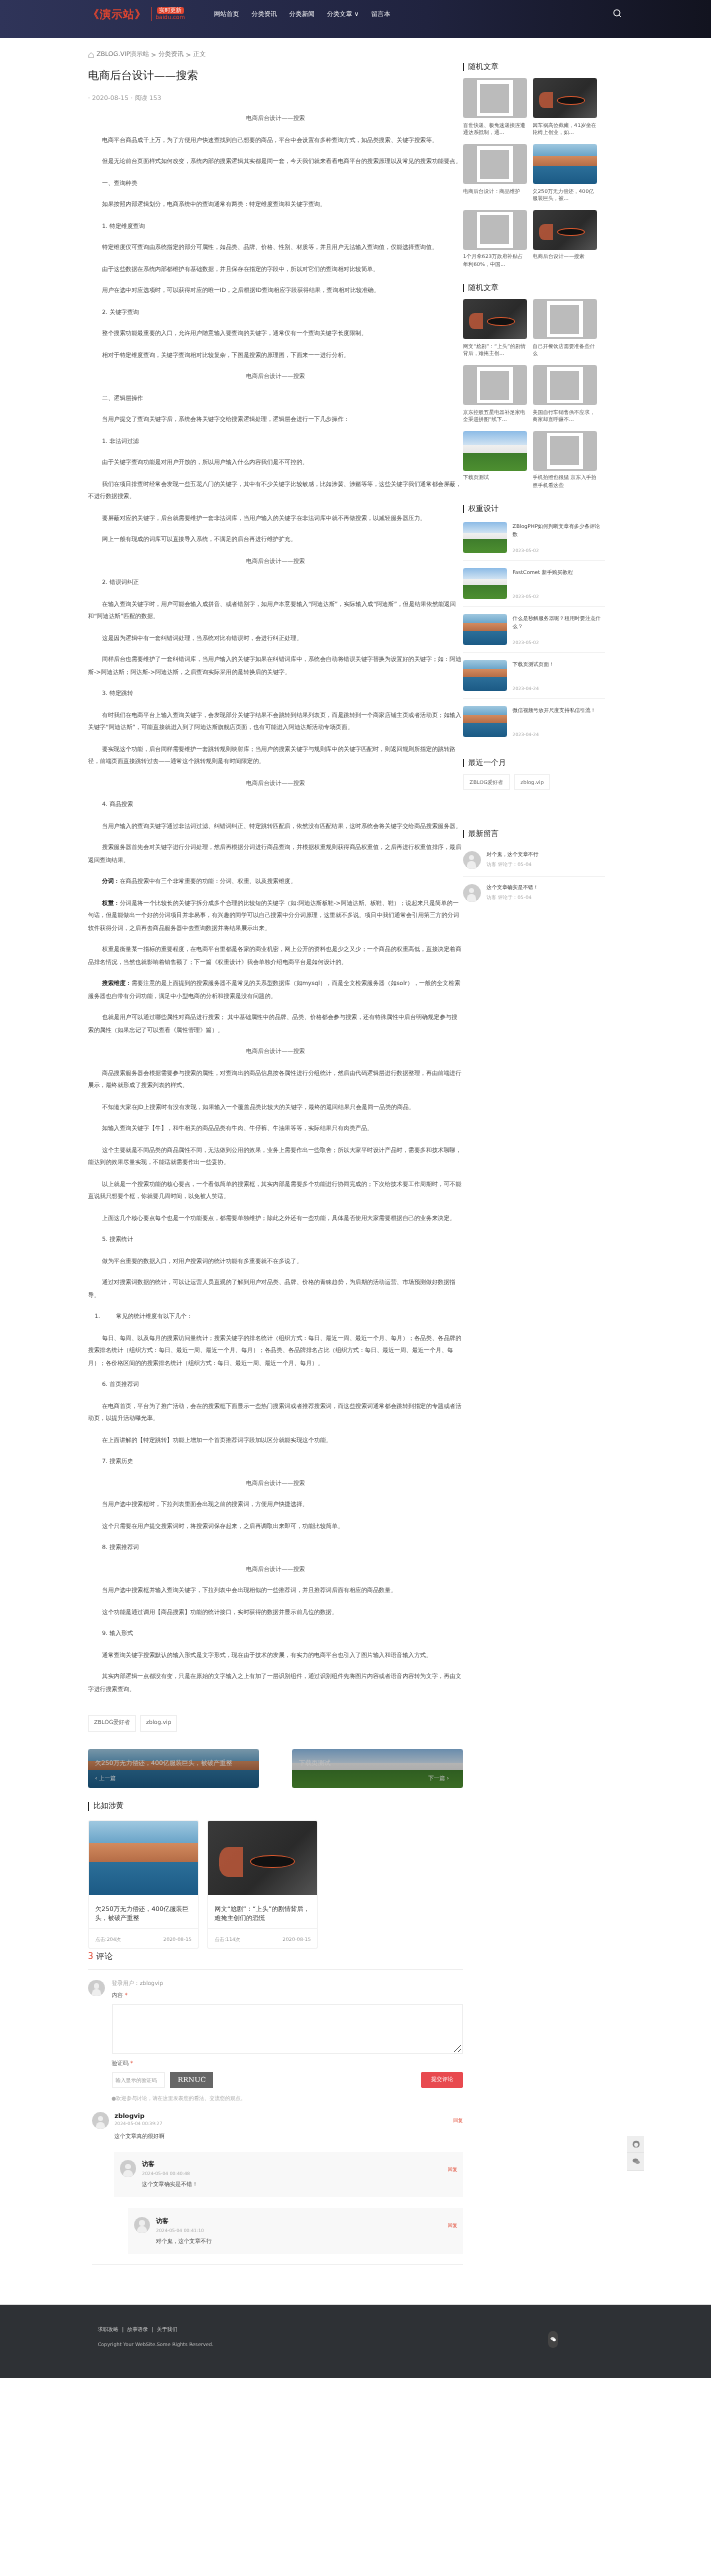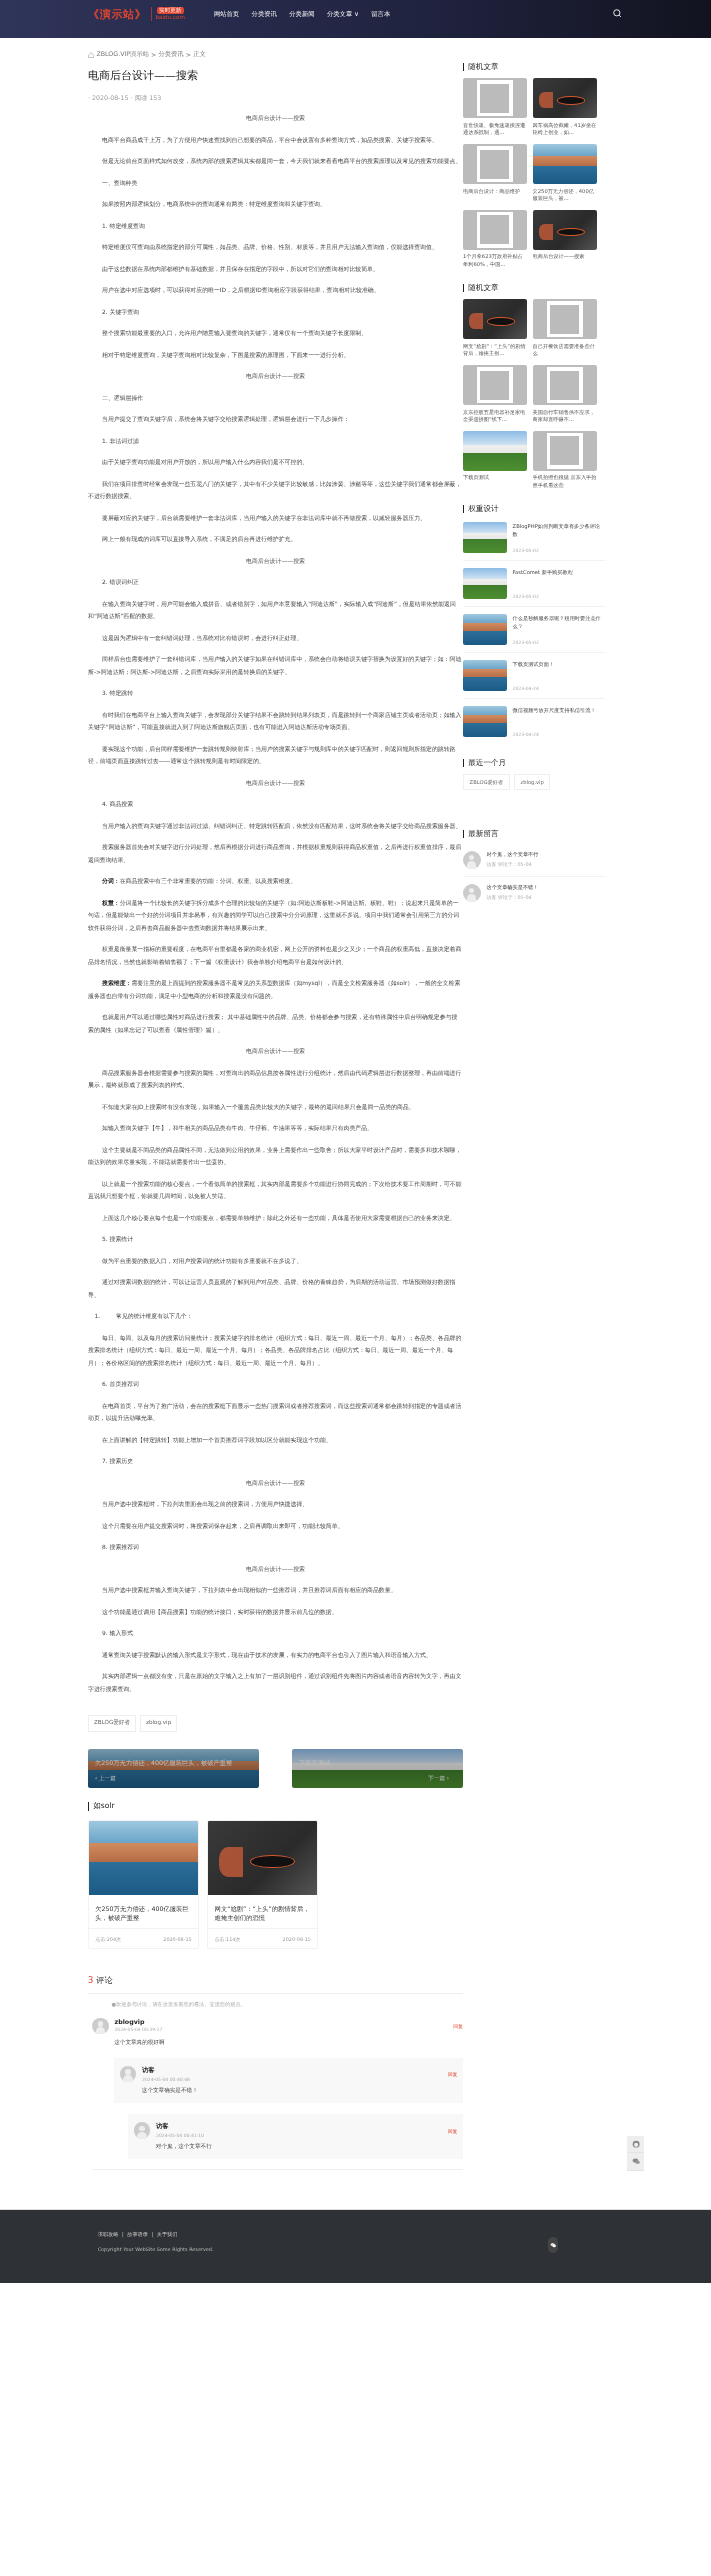--- a/index.html
+++ b/index.html
@@ -34,21 +34,21 @@
 .pn{width:171px;height:39px;border-radius:2.1px;position:relative;overflow:hidden;color:#fff}
 .pn .t{position:absolute;left:7px;top:9.7px;font-size:6.3px}
 .pn .l{position:absolute;bottom:5.6px;font-size:5.6px}
 .sec-title{font-size:7.6px;color:#222;border-left:1.4px solid #222;padding-left:4.2px;line-height:8.3px}
 .related{margin-top:14px}
 .rel-list{display:flex;gap:8.3px;margin-top:9.7px}
 .rcard{width:111px;border:0.7px solid #f2f2f2;border-radius:2.1px;overflow:hidden}
 .rimg{height:74px}
 .rcard .rt{padding:8.3px 6.3px;font-size:6.3px;line-height:9.7px;color:#333;height:33px}
 .rcard .rf{border-top:0.7px solid #f2f2f2;padding:6.3px;display:flex;justify-content:space-between;font-size:4.9px;color:#999}
-.comments{margin-top:26px}
+.comments{margin-top:2px}
 .c-head{font-size:8.3px;color:#333;padding-bottom:7px;border-bottom:0.7px solid #eee}
 .c-head .n{color:#e0452f;margin-right:2.8px}
 .form{display:flex;margin-top:9.7px;gap:7px}
 .avatar{width:16.7px;height:16.7px;border-radius:50%;background:#ccc;position:relative;overflow:hidden;flex-shrink:0}
 .avatar:before{content:"";position:absolute;left:5.6px;top:3.5px;width:5.6px;height:5.6px;border-radius:50%;background:#eee}
 .avatar:after{content:"";position:absolute;left:3.5px;top:9.7px;width:9.7px;height:8.3px;border-radius:4.9px 4.9px 0 0;background:#eee}
 .fbody{flex:1}
 .login{color:#999;font-size:5.6px}
 .lbl{font-size:5.6px;color:#555;margin-top:4.2px}
 .lbl .req{color:#e0452f}
@@ -221,21 +221,21 @@
         <span class="t">欠250万无力偿还，400亿服装巨头，被破产重整</span>
         <span class="l" style="left:7px">‹   上一篇</span>
       </div>
       <div class="pn img-house" style="filter:brightness(.75)">
         <span class="t">下载页测试</span>
         <span class="l" style="right:14px">下一篇 ›</span>
       </div>
     </div>
 
     <section class="related">
-      <div class="sec-title">如solr</div>
+      <div class="sec-title">比如涉黄</div>
       <div class="rel-list">
         <div class="rcard">
           <div class="rimg img-city"></div>
           <div class="rt">欠250万无力偿还，400亿服装巨头，被破产重整</div>
           <div class="rf">
               <span>点击:204次</span>
               <span>2020-08-15</span>
             </div>
         </div>
         <div class="rcard">
@@ -244,20 +244,34 @@
           <div class="rf">
               <span>点击:114次</span>
               <span>2020-08-15</span>
             </div>
         </div>
       </div>
     </section>
 
     <section class="comments">
       <div class="c-head"><span class="n">3</span><span>评论</span></div>
+      <div class="form">
+        <div class="avatar"></div>
+        <div class="fbody">
+          <div class="login">登录用户：zblogvip</div>
+          <div class="lbl"><span>内容</span> <span class="req">*</span></div>
+          <textarea style=""></textarea>
+          <div class="lbl"><span>验证码</span> <span class="req">*</span></div>
+          <div class="caprow">
+            <div class="capinput">输入显示的验证码</div>
+            <div class="capimg">RRNUC</div>
+            <div class="submit">提交评论</div>
+          </div>
+        </div>
+      </div>
       <div class="tip">●欢迎参与讨论，请在这里发表您的看法、交流您的观点。</div>
 
       <div class="cmt">
         <div class="cmt-row">
           <div class="avatar"></div>
           <div>
               <div class="cname">zblogvip</div>
               <div class="ctime">2024-05-04 00:39:27</div>
             </div>
           <span class="reply">回复</span>

